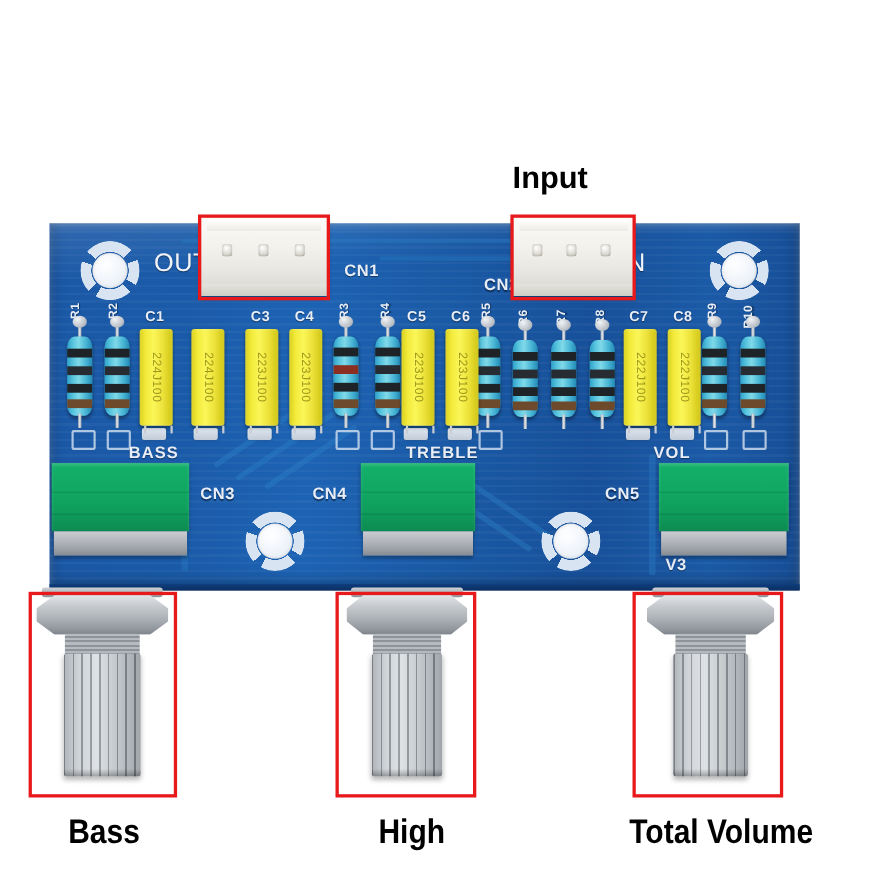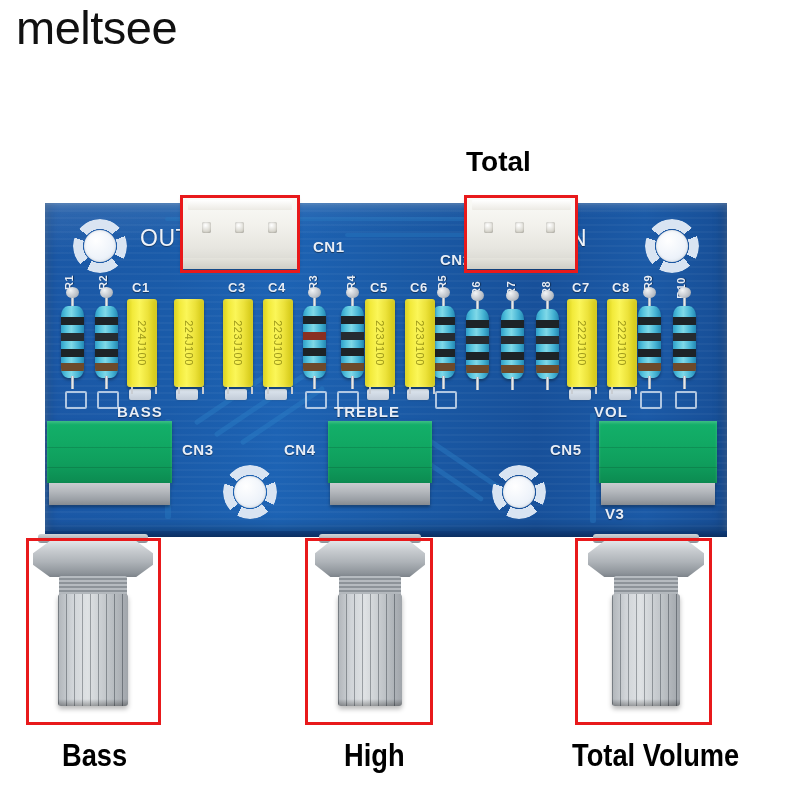--- a/index.html
+++ b/index.html
@@ -142,23 +142,22 @@
   .padrow{position:absolute;z-index:11;height:11px;width:22px;border-radius:2px;
     background:linear-gradient(180deg,#dfe7f0,#c2ccd8);box-shadow:0 0 2px rgba(0,0,0,0.3);}
   .padsq{position:absolute;z-index:11;width:18px;height:14px;border-radius:2px;
     border:2px solid rgba(225,235,245,0.75);}
 </style>
 </head>
 <body>
 
 <div id="stage">
 
-  <div class="watermark">meltsee</div>
-
-  <div class="ann-top" style="left:466px;top:146px;">Total</div>
+
+  <div class="ann-top" style="left:466px;top:146px;">Input</div>
 
   <div class="pcb">
 
     <div class="trace" style="left:120px;top:14px;width:340px;height:4px;"></div>
     <div class="trace" style="left:300px;top:30px;width:240px;height:4px;"></div>
     <div class="trace-d" style="left:150px;top:218px;width:120px;transform:rotate(-34deg);"></div>
     <div class="trace-d" style="left:170px;top:230px;width:110px;transform:rotate(-34deg);"></div>
     <div class="trace-d" style="left:196px;top:238px;width:100px;transform:rotate(-34deg);"></div>
     <div class="trace-d" style="left:365px;top:222px;width:120px;transform:rotate(34deg);"></div>
     <div class="trace-d" style="left:345px;top:232px;width:112px;transform:rotate(34deg);"></div>
@@ -182,21 +181,21 @@
         <div class="pad"></div>
     </div>
 
     <div class="silk big" style="left:95px;top:22px;">OUT</div>
     <div class="silk big" style="left:518px;top:22px;">IN</div>
 
     <div class="silk mid" style="left:268px;top:35px;">CN1</div>
     <div class="silk mid" style="left:395px;top:48px;">CN2</div>
 
     <div class="silk mid" style="left:72px;top:200px;letter-spacing:1px;">BASS</div>
-    <div class="silk mid" style="left:289px;top:200px;letter-spacing:1px;">TREBLE</div>
+    <div class="silk mid" style="left:324px;top:200px;letter-spacing:1px;">TREBLE</div>
     <div class="silk mid" style="left:549px;top:200px;letter-spacing:1px;">VOL</div>
 
     <div class="silk mid" style="left:137px;top:238px;">CN3</div>
     <div class="silk mid" style="left:239px;top:238px;">CN4</div>
     <div class="silk mid" style="left:505px;top:238px;">CN5</div>
     <div class="silk mid" style="left:560px;top:302px;">V3</div>
 
     <div class="silk tiny vert" style="left:18px;top:72px;">R1</div>
     <div class="silk tiny vert" style="left:52px;top:72px;">R2</div>
     <div class="silk tiny vert" style="left:262px;top:72px;">R3</div>

